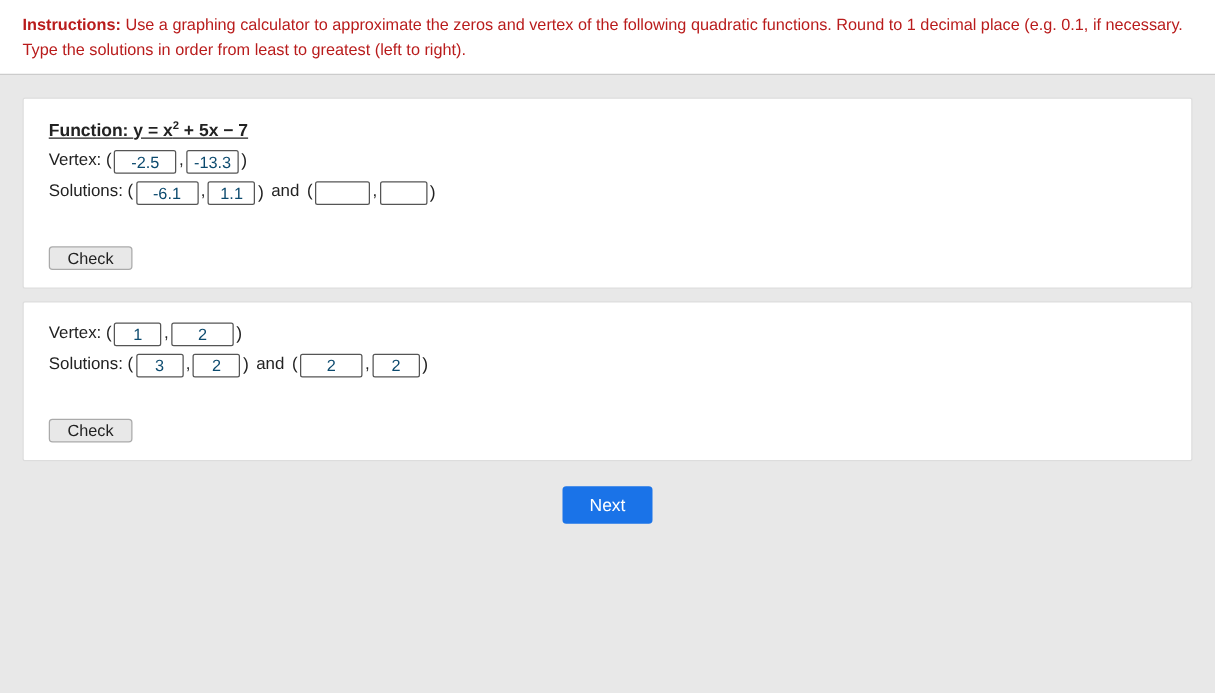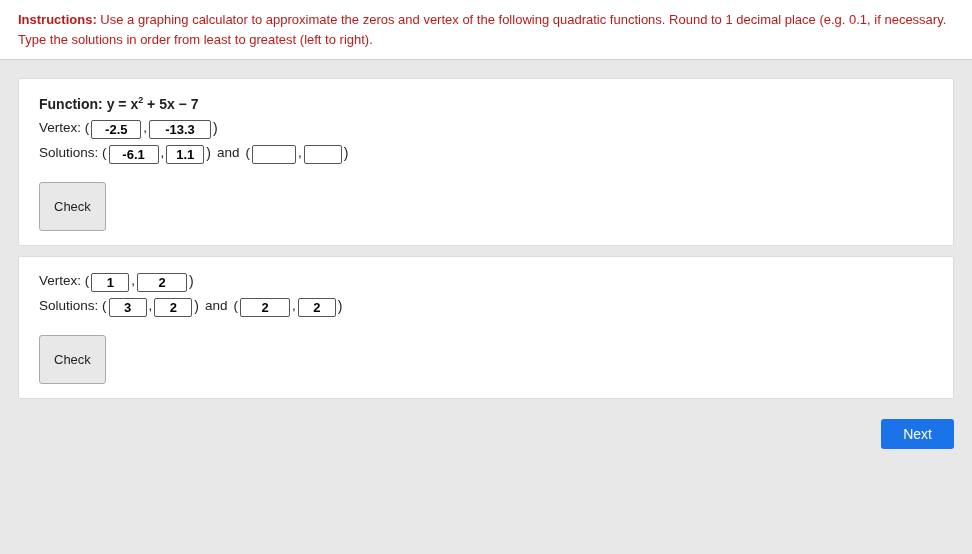--- a/index.html
+++ b/index.html
@@ -35,78 +35,78 @@
     .problem-card {
       background: #fff;
       border: 1px solid #ddd;
       border-radius: 2px;
       padding: 16px 20px 14px 20px;
     }
     .function-line {
       font-size: 14px;
       font-weight: bold;
       margin-bottom: 8px;
+      text-decoration: underline;
     }
     .vertex-line, .solutions-line {
       font-size: 13.5px;
       margin-bottom: 6px;
       display: flex;
       align-items: flex-start;
       flex-wrap: wrap;
       gap: 2px;
     }
     .input-box {
       border: 1.5px solid #555;
       border-radius: 2px;
       padding: 1px 5px;
       font-size: 13px;
       min-width: 38px;
       width: 50px;
       text-align: center;
       background: #fff;
-      color: #000000;
+      color: #0c4a6e;
       display: inline-block;
-      font-weight: bold;
     }
     .input-box-wide {
-      width: 62px;
+      width: 42px;
     }
     .input-box-small {
       width: 36px;
     }
     .input-box-empty {
       width: 44px;
       min-width: 30px;
       background: #fff;
     }
     .check-btn {
       background: #e8e8e8;
       border: 1px solid #aaa;
       border-radius: 3px;
-      padding: 16px 14px;
+      padding: 1px 14px;
       font-size: 13px;
-      margin-top: 12px;
+      margin-top: 27px;
       cursor: pointer;
       color: #222;
       text-align: right;
     }
     .next-btn {
       background: #1a73e8;
       color: #fff;
       border: none;
       border-radius: 3px;
       padding: 7px 22px;
       font-size: 14px;
       cursor: pointer;
       margin-top: 10px;
       align-self: flex-end;
     }
     .bottom-bar {
       display: flex;
-      justify-content: flex-end;
+      justify-content: center;
       padding: 0 18px 14px 18px;
     }
     sup {
       font-size: 9px;
       vertical-align: super;
     }
     .paren {
       font-size: 14px;
     }
   </style>

